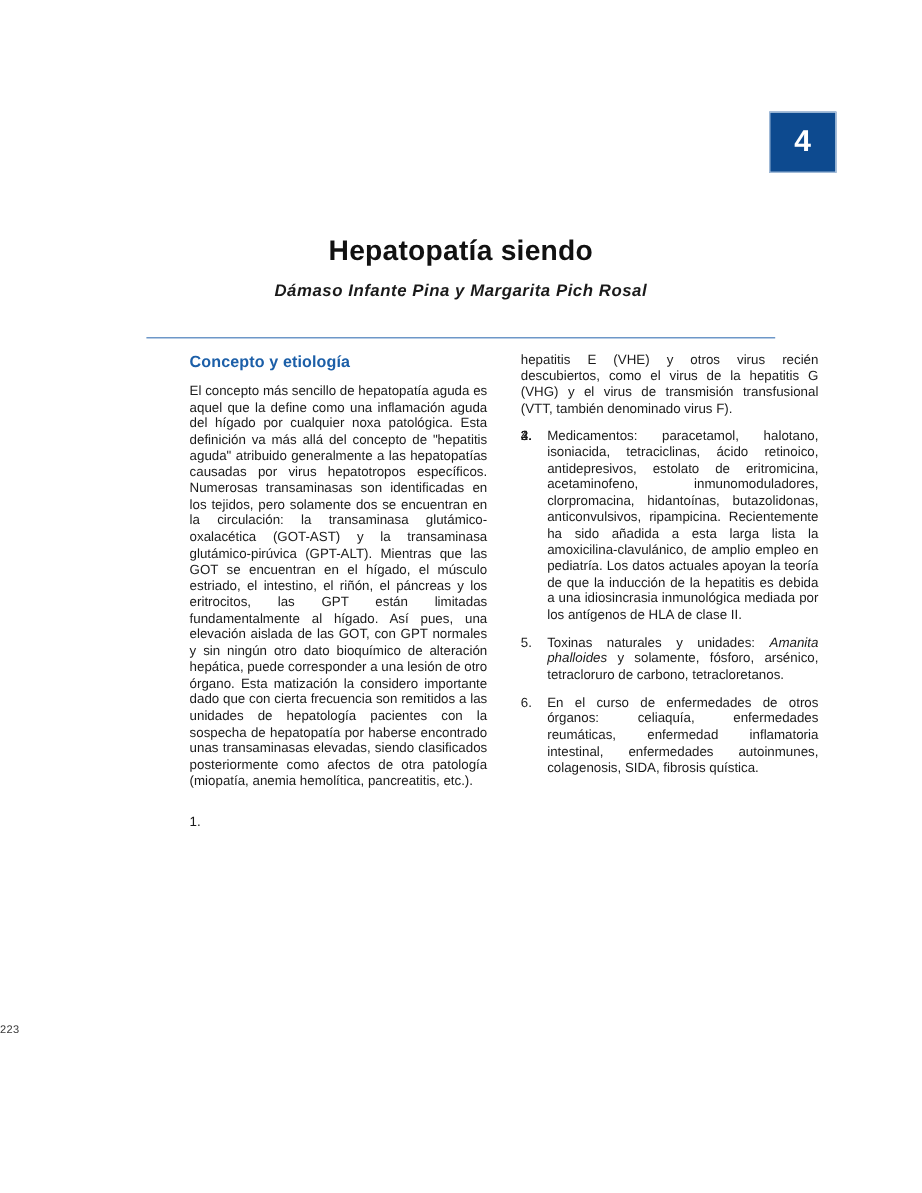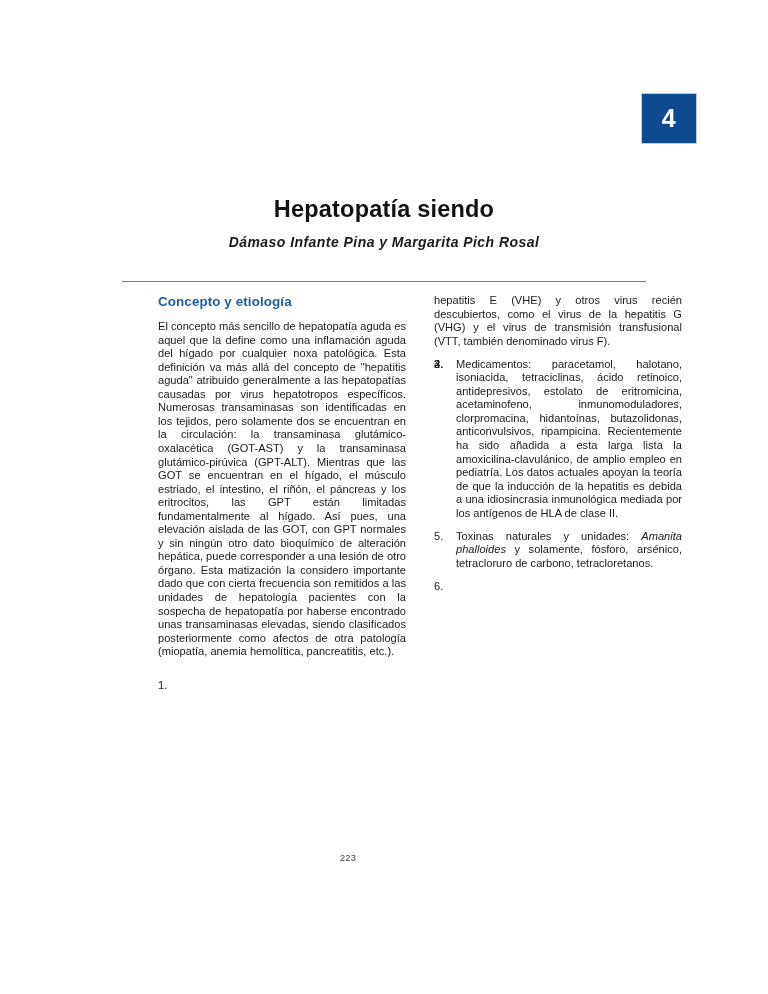--- a/index.html
+++ b/index.html
@@ -155,21 +155,20 @@
   li i, p i {
     font-style: italic;
   }
 
   
   .folio {
     position: absolute;
     left: 0;
     top: 853px;
     width: 696px;
-    text-align: center;
     font-size: 9.2px;
     color: #3a3a3a;
     letter-spacing: 0.3px;
   }
 </style>
 </head>
 <body>
 
 <div class="page">
 
@@ -220,20 +219,21 @@
           <span>Medicamentos: paracetamol, halotano, isoniacida, tetraciclinas, ácido retinoico, antidepresivos, estolato de eritromicina, acetaminofeno, inmunomoduladores, clorpromacina, hidantoínas, butazolidonas, anticonvulsivos, ripampicina. Recientemente ha sido añadida a esta larga lista la amoxicilina-clavulánico, de amplio empleo en pediatría. Los datos actuales apoyan la teoría de que la inducción de la hepatitis es debida a una idiosincrasia inmunológica mediada por los antígenos de HLA de clase II.</span>
         </li>
 
         <li>
           <span class="marker">5.</span>
           <span><span>Toxinas naturales y unidades: </span><i>Amanita phalloides</i><span> y solamente, fósforo, arsénico, tetracloruro de carbono, tetracloretanos.</span></span>
         </li>
 
         <li>
           <span class="marker">6.</span>
+          <span>En el curso de enfermedades de otros órganos: celiaquía, enfermedades reumáticas, enfermedad inflamatoria intestinal, enfermedades autoinmunes, colagenosis, SIDA, fibrosis quística.</span>
         </li>
 
       </ol>
     </div>
   </div>
 
   <div class="folio">223</div>
 
 </div>
 

